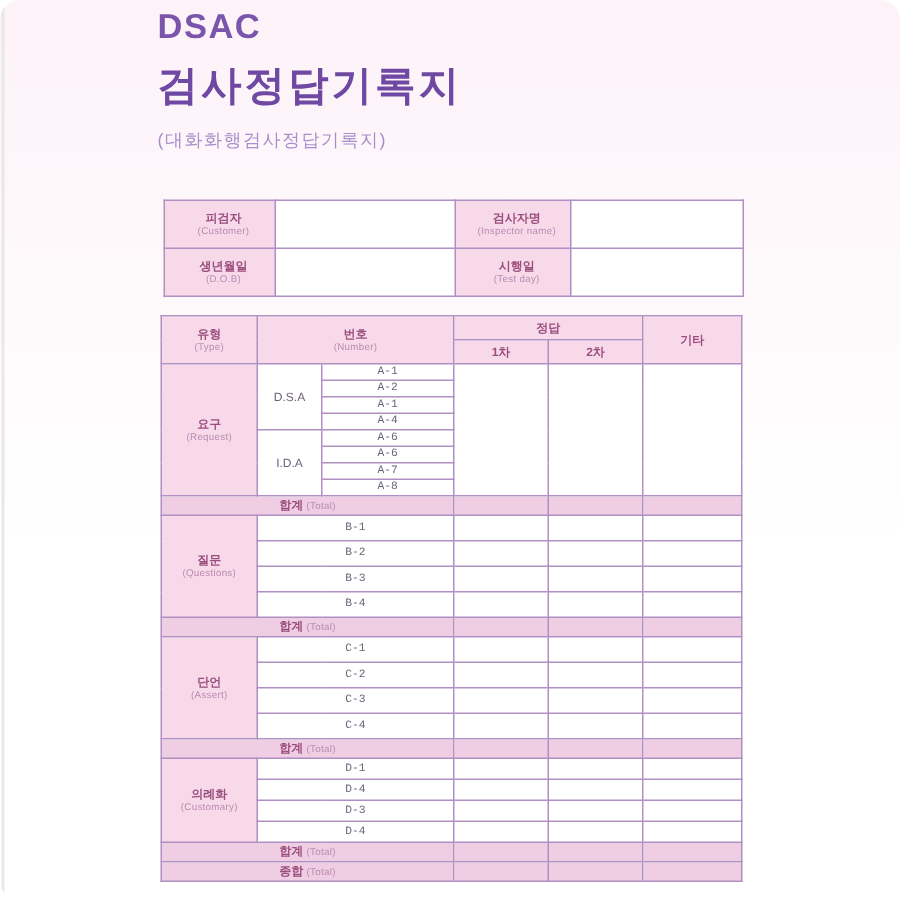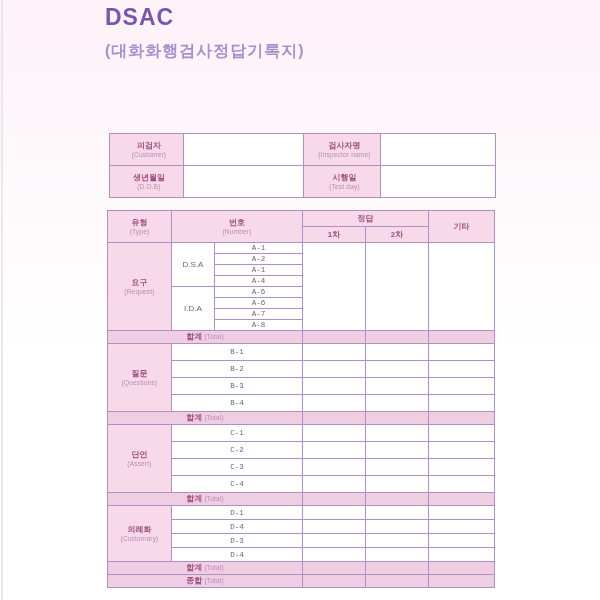--- a/index.html
+++ b/index.html
@@ -1,29 +1,30 @@
 <!DOCTYPE html>
 <html><head>
 <meta charset="utf-8">
 <style>
   * { margin:0; padding:0; box-sizing:border-box; }
   body { background:#ffffff; font-family:"Liberation Sans", sans-serif; }
   .page {
     position:relative; width:600px; height:600px; overflow:hidden;
     background:linear-gradient(180deg, #fdf2f8 0%, #fefafc 35%, #ffffff 60%);
+    border-radius:13px;
   }
   .page::before{
     content:""; position:absolute; left:1px; top:0; width:2px; height:100%;
     background:#e9e7e7;
   }
   
   .header { position:absolute; left:105px; top:4px; }
   .logo   { font-size:23px; font-weight:700; color:#7b55ab; letter-spacing:1px; }
   .title  { font-size:27px; font-weight:700; color:#6f48a3; letter-spacing:2px; margin-top:8px; }
-  .subtitle { font-size:16px; color:#a78fcc; letter-spacing:1px; margin-top:10px;font-weight:bold; }
+  .subtitle { font-size:12px; color:#a78fcc; letter-spacing:1px; margin-top:10px; }
 
   
   table { border-collapse:collapse; table-layout:fixed; }
   td { border:1px solid #b08fc2; padding:0; vertical-align:middle; overflow:hidden; }
 
   .info  { position:absolute; left:109px; top:133px; width:386px; }
   .info tr { height:32px; }
   .info td.lbl { background:#f7d9e9; text-align:center; padding-left:5px; }
   .info td.val { background:#ffffff; }
 
@@ -50,20 +51,21 @@
   tr.rt td { background:#efcde2; }
   tr.rt td.tl { font-size:8px; }
 </style>
 </head>
 <body>
 
 <div class="page">
 
   <div class="header">
     <div class="logo">DSAC</div>
+    <div class="title">검사정답기록지</div>
     <div class="subtitle">(대화화행검사정답기록지)</div>
   </div>
 
   <table class="info">
     <colgroup>
         <col style="width:74px">
         <col style="width:120px">
         <col style="width:77px">
         <col style="width:115px">
       </colgroup>

